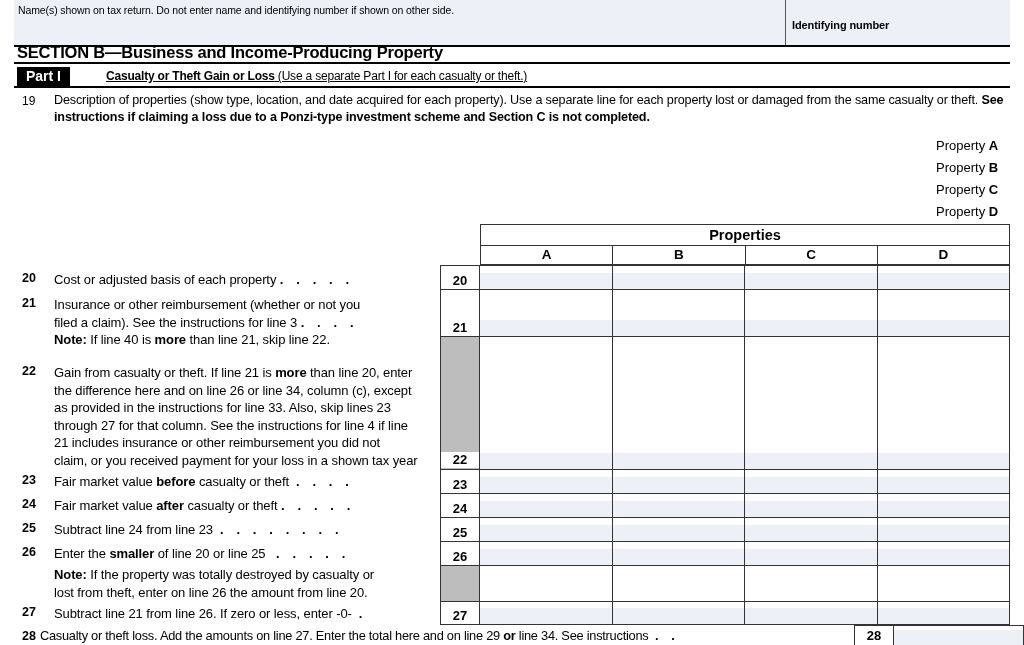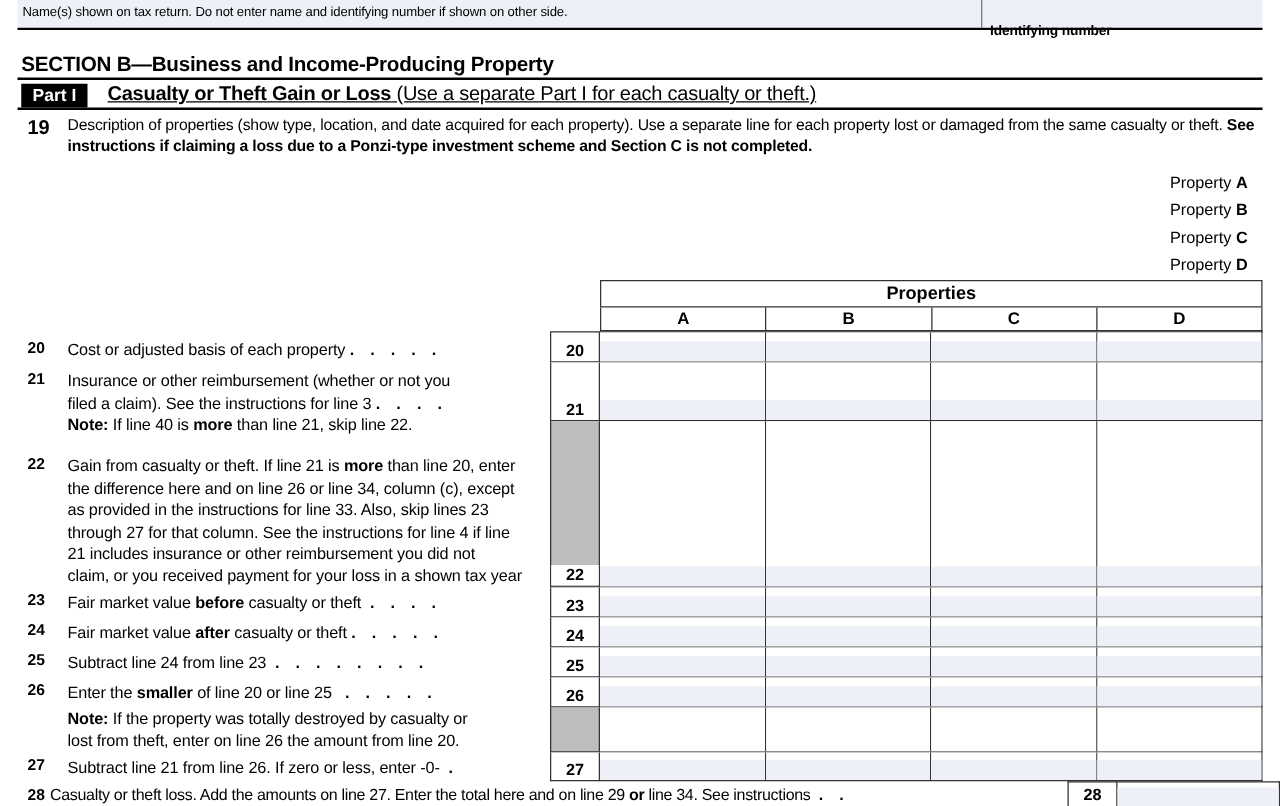--- a/index.html
+++ b/index.html
@@ -12,21 +12,21 @@
   }
   #page {
     position: relative;
     width: 1024px; height: 645px;
     background: #fff;
   }
 
   
   .hdr {
     position: absolute; left: 14px; top: 0px;
-    width: 996px; height: 24px;
+    width: 996px; height: 47px;
     border-bottom: 2.5px solid #000;
     display: flex;
   }
   .hdr-name {
     width: 772px; height: 100%;
     background: #eef0f8;
     border-right: 1.2px solid #555;
     padding: 4px 4px 0 4px;
   }
   .hdr-id {
@@ -62,32 +62,32 @@
   }
   .part-tag {
     background: #000; color: #fff;
     font-weight: bold; font-size: 14px;
     padding: 1px 9px 2px 9px;
     margin-left: 3px;
     letter-spacing: 0px;
     line-height: 16px;
   }
   .part-title {
-    margin-left: 16px;
-    font-size: 16px;
+    margin-left: 36px;
+    font-size: 12px;
     letter-spacing: -0.2px;
   }
   .part-title b { font-weight: bold; }
   .part-title span.reg { font-weight: normal; }
 
   
   .l19 { position: absolute; left: 14px; top: 92px; width: 1010px; }
   .l19-num {
     position: absolute; left: 8px; top: 2px;
-    font-size: 16px; font-weight: bold;
+    font-size: 12px; font-weight: normal;
   }
   .l19-text {
     margin-left: 40px;
     font-size: 12.6px;
     line-height: 16.5px;
     letter-spacing: -0.15px;
     width: 970px;
   }
   .l19-text b { font-weight: bold; }
 

